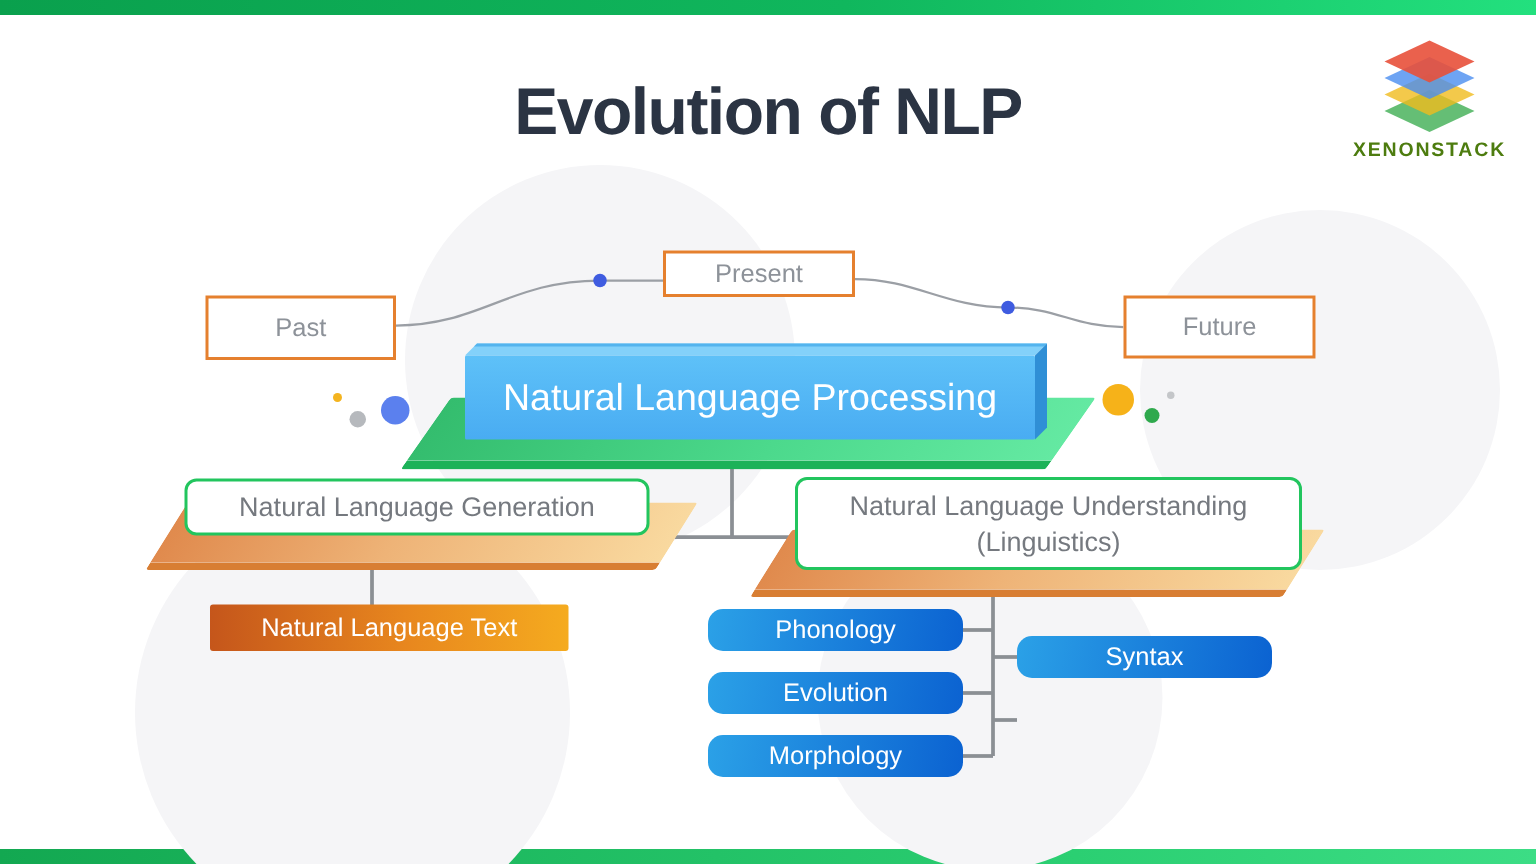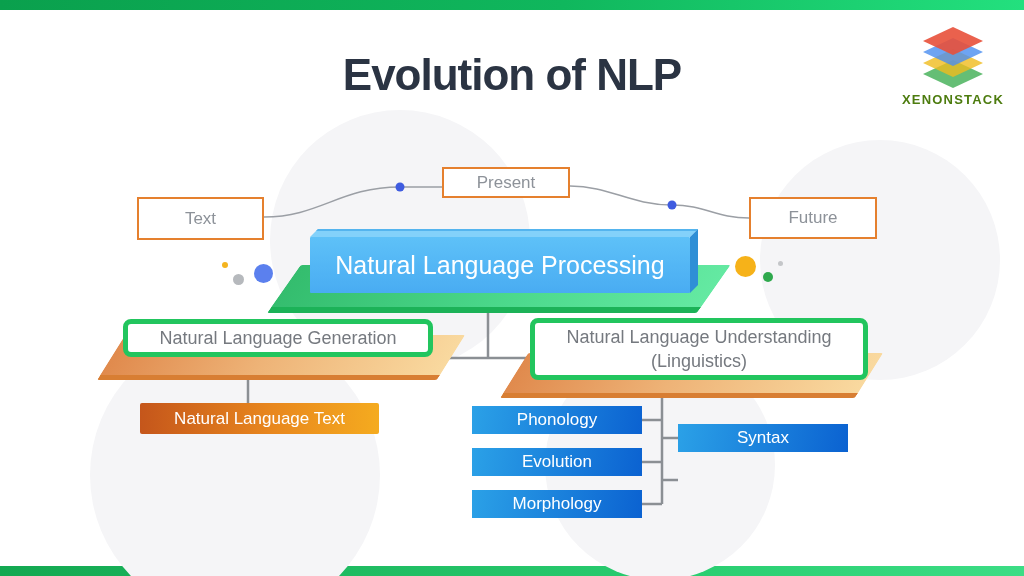--- a/index.html
+++ b/index.html
@@ -87,40 +87,40 @@
     background: #83d1fa; border-top: 2px solid #54b4ee; z-index: 3;
   }
   .nlp-side {
     position: absolute; left: 690px; top: 237px; width: 8px; height: 56px;
     transform: skewY(-45deg); transform-origin: left top;
     background: #2f8fd6; z-index: 3;
   }
 
   
   .label-box {
-    position: absolute; background: #ffffff; border: 5px solid #22c55e;
+    position: absolute; background: #ffffff; border: 2px solid #22c55e;
     border-radius: 8px; display: flex; flex-direction: column;
     align-items: center; justify-content: center;
     color: #75797f; font-size: 18px; line-height: 1.35; z-index: 3;
   }
   .box-nlg { left: 123px; top: 319px; width: 310px; height: 38px; }
   .box-nlu { left: 530px; top: 318px; width: 338px; height: 62px; }
 
   
   .nlt-box {
     position: absolute; left: 129px; top: 403px; width: 239px; height: 31px;
     background: linear-gradient(90deg, #c5561b 0%, #e8871e 55%, #f5ab1f 100%);
     display: flex; align-items: center; justify-content: center;
     color: #ffffff; font-size: 17px; z-index: 3; border-radius: 2px; margin-left: 11px;
   }
   .blue-box {
     position: absolute; width: 170px; height: 28px;
     background: linear-gradient(100deg, #2ba1e7 0%, #0b62d1 100%);
     display: flex; align-items: center; justify-content: center;
-    color: #ffffff; font-size: 17px; z-index: 3; border-radius: 0;
+    color: #ffffff; font-size: 17px; z-index: 3; border-radius: 10px;
   }
   .bb-phonology  { left: 472px; top: 406px; }
   .bb-pragmatics { left: 472px; top: 448px; }
   .bb-morphology { left: 472px; top: 490px; }
   .bb-syntax     { left: 678px; top: 424px; }
   .bb-semantics  { left: 678px; top: 466px; }
 
   
   .dot { position: absolute; border-radius: 50%; z-index: 2; }
   .d-yl-l { left: 222px; top: 262px; width: 6px;  height: 6px;  background: #f4b41f; }
@@ -178,21 +178,21 @@
   <div class="platform plat-orange plat-nlu"></div>
 
   <div class="dot d-yl-l"></div>
   <div class="dot d-gy-l"></div>
   <div class="dot d-bl-l"></div>
   <div class="dot d-yl-r"></div>
   <div class="dot d-gn-r"></div>
   <div class="dot d-gy-r"></div>
 
   <div class="tl-box tl-past">
-    <span>Text</span>
+    <span>Past</span>
   </div>
   <div class="tl-box tl-present">
     <span>Present</span>
   </div>
   <div class="tl-box tl-future">
     <span>Future</span>
   </div>
 
   <div class="nlp-top"></div>
   <div class="nlp-side"></div>

